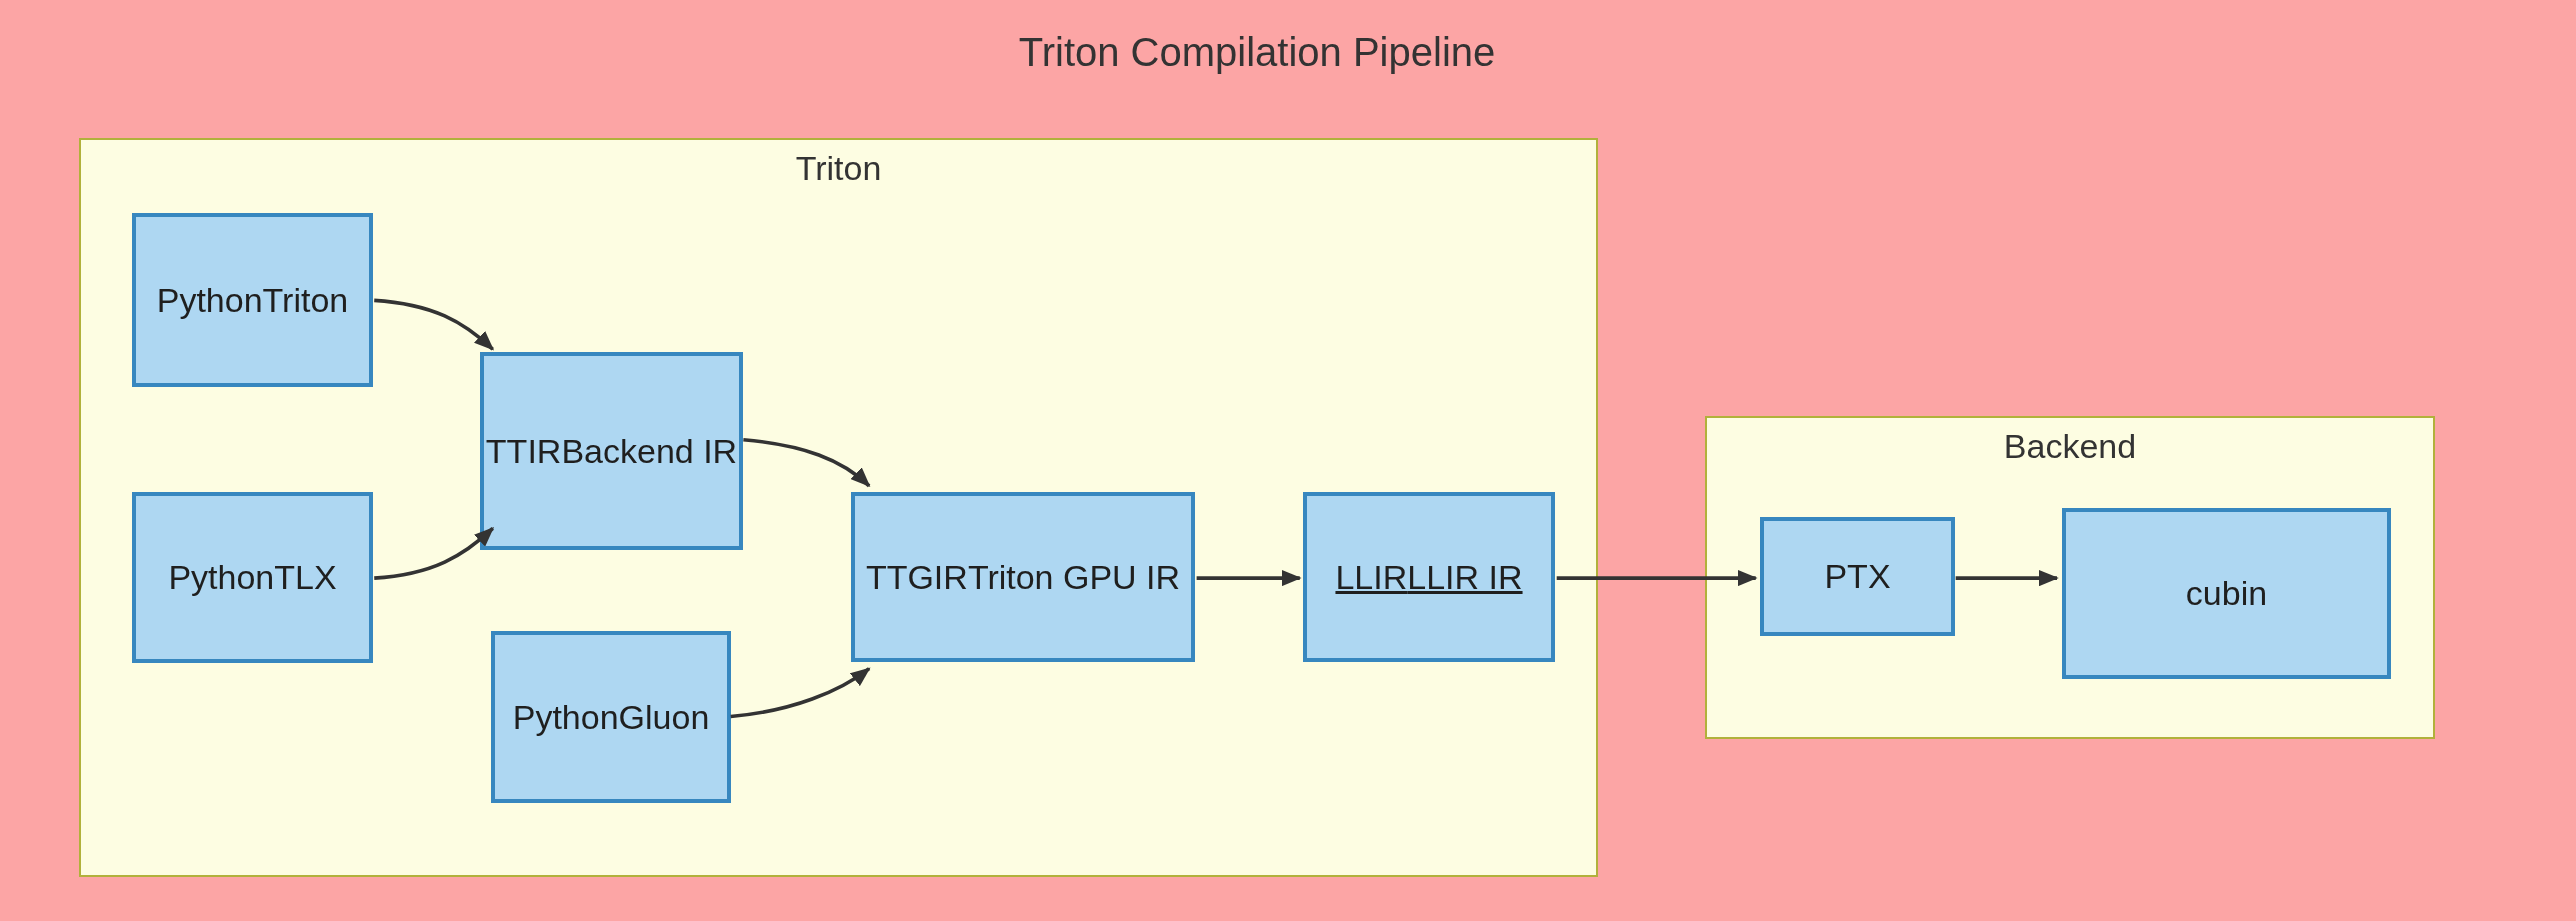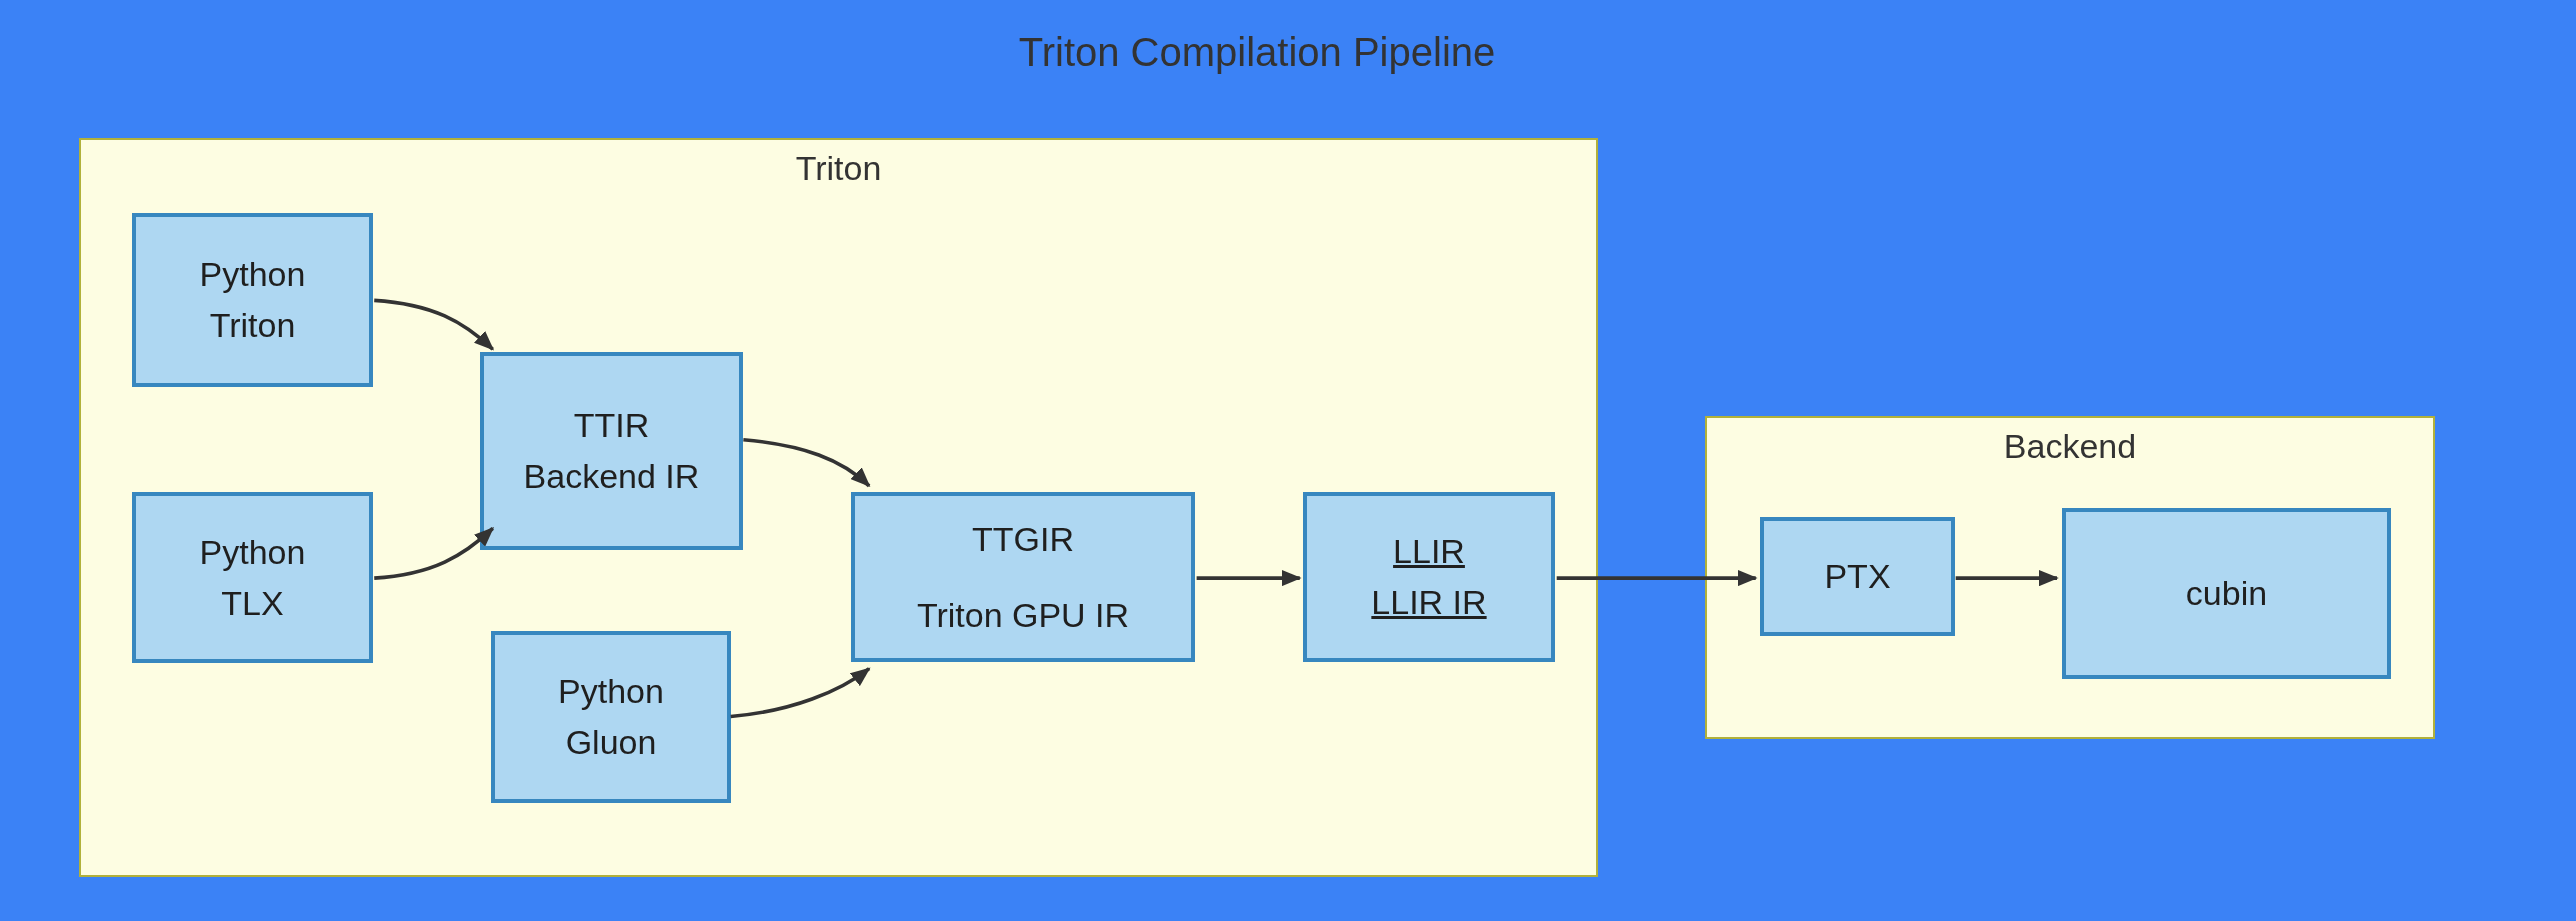--- a/index.html
+++ b/index.html
@@ -4,21 +4,21 @@
 <style>
   html, body {
     margin: 0;
     padding: 0;
     background: #ffffff;
   }
   .stage {
     position: relative;
     width: 2576px;
     height: 921px;
-    background: #3b82f6;
+    background: #fca5a5;
     font-family: "Liberation Sans", sans-serif;
     overflow: hidden;
   }
   .diagram-title {
     position: absolute;
     left: 79px;
     top: 27px;
     width: 2356px;
     text-align: center;
     font-size: 40px;
@@ -42,33 +42,32 @@
   }
   #cluster-triton  { left: 79px;   top: 138px; width: 1519px; height: 739px; }
   #cluster-backend { left: 1705px; top: 416px; width: 730px;  height: 323px; }
 
   .node {
     position: absolute;
     box-sizing: border-box;
     background: #aed7f2;
     border: 4.5px solid #3787bf;
     display: flex;
-    flex-direction: column;
     align-items: center;
     justify-content: center;
     text-align: center;
     font-size: 34px;
     line-height: 51px;
     color: #1f1f1f;
   }
   #node-python-triton { left: 132px;  top: 213px; width: 241px; height: 174px; }
   #node-python-tlx    { left: 132px;  top: 492px; width: 241px; height: 171px; }
   #node-ttir          { left: 480px;  top: 352px; width: 263px; height: 198px; }
   #node-python-gluon  { left: 491px;  top: 631px; width: 240px; height: 172px; }
-  #node-ttgir         { left: 851px;  top: 492px; width: 344px; height: 170px; gap: 25px; }
+  #node-ttgir         { left: 851px;  top: 492px; width: 344px; height: 170px; }
   #node-llir          { left: 1303px; top: 492px; width: 252px; height: 170px; text-decoration: underline; }
   #node-ptx           { left: 1760px; top: 517px; width: 195px; height: 119px; }
   #node-cubin         { left: 2062px; top: 508px; width: 329px; height: 171px; }
 
   svg.edge-layer {
     position: absolute;
     left: 0;
     top: 0;
     width: 2576px;
     height: 921px;

